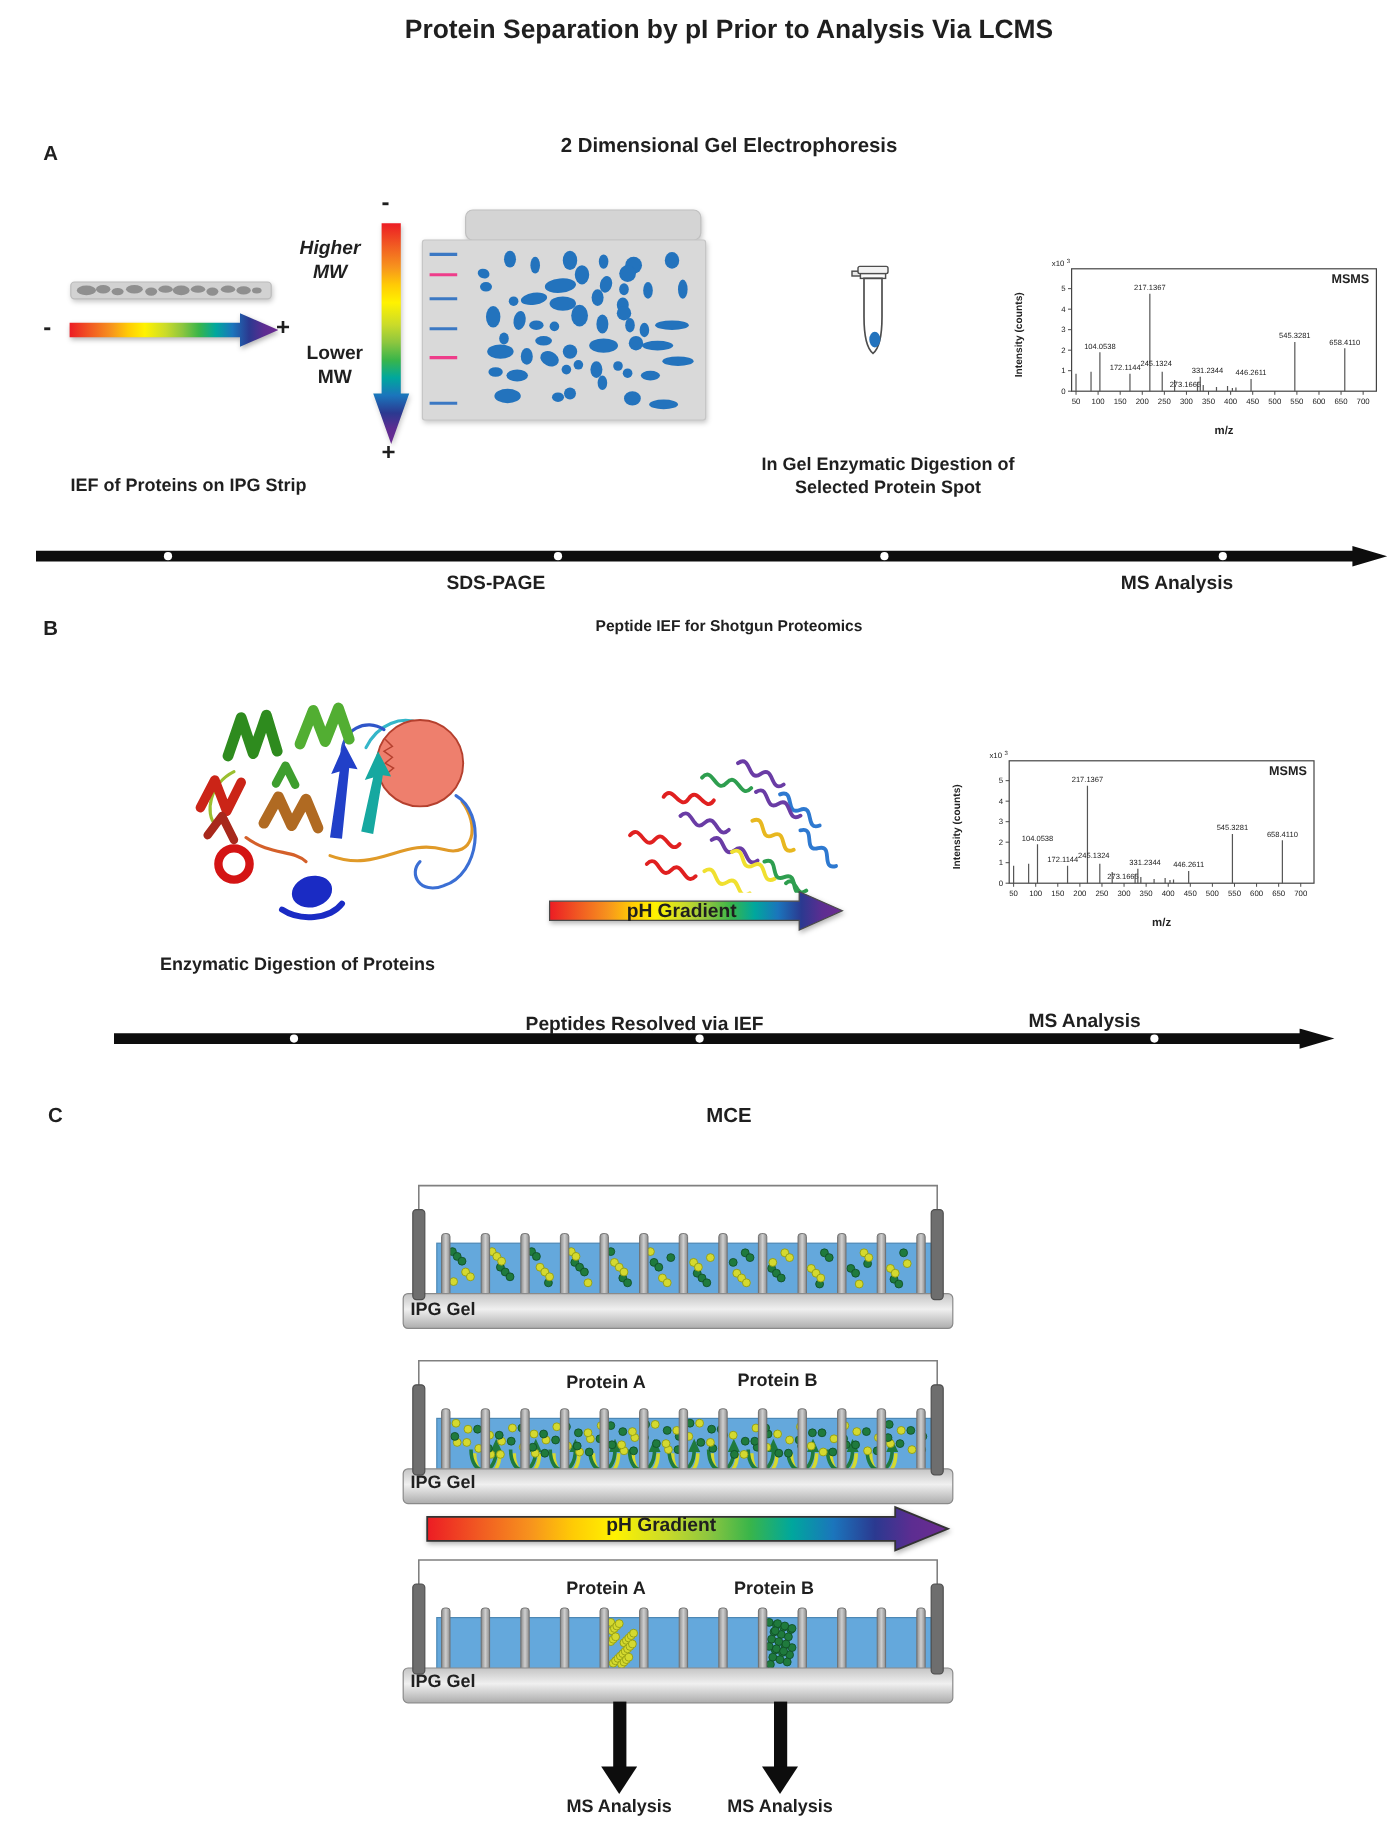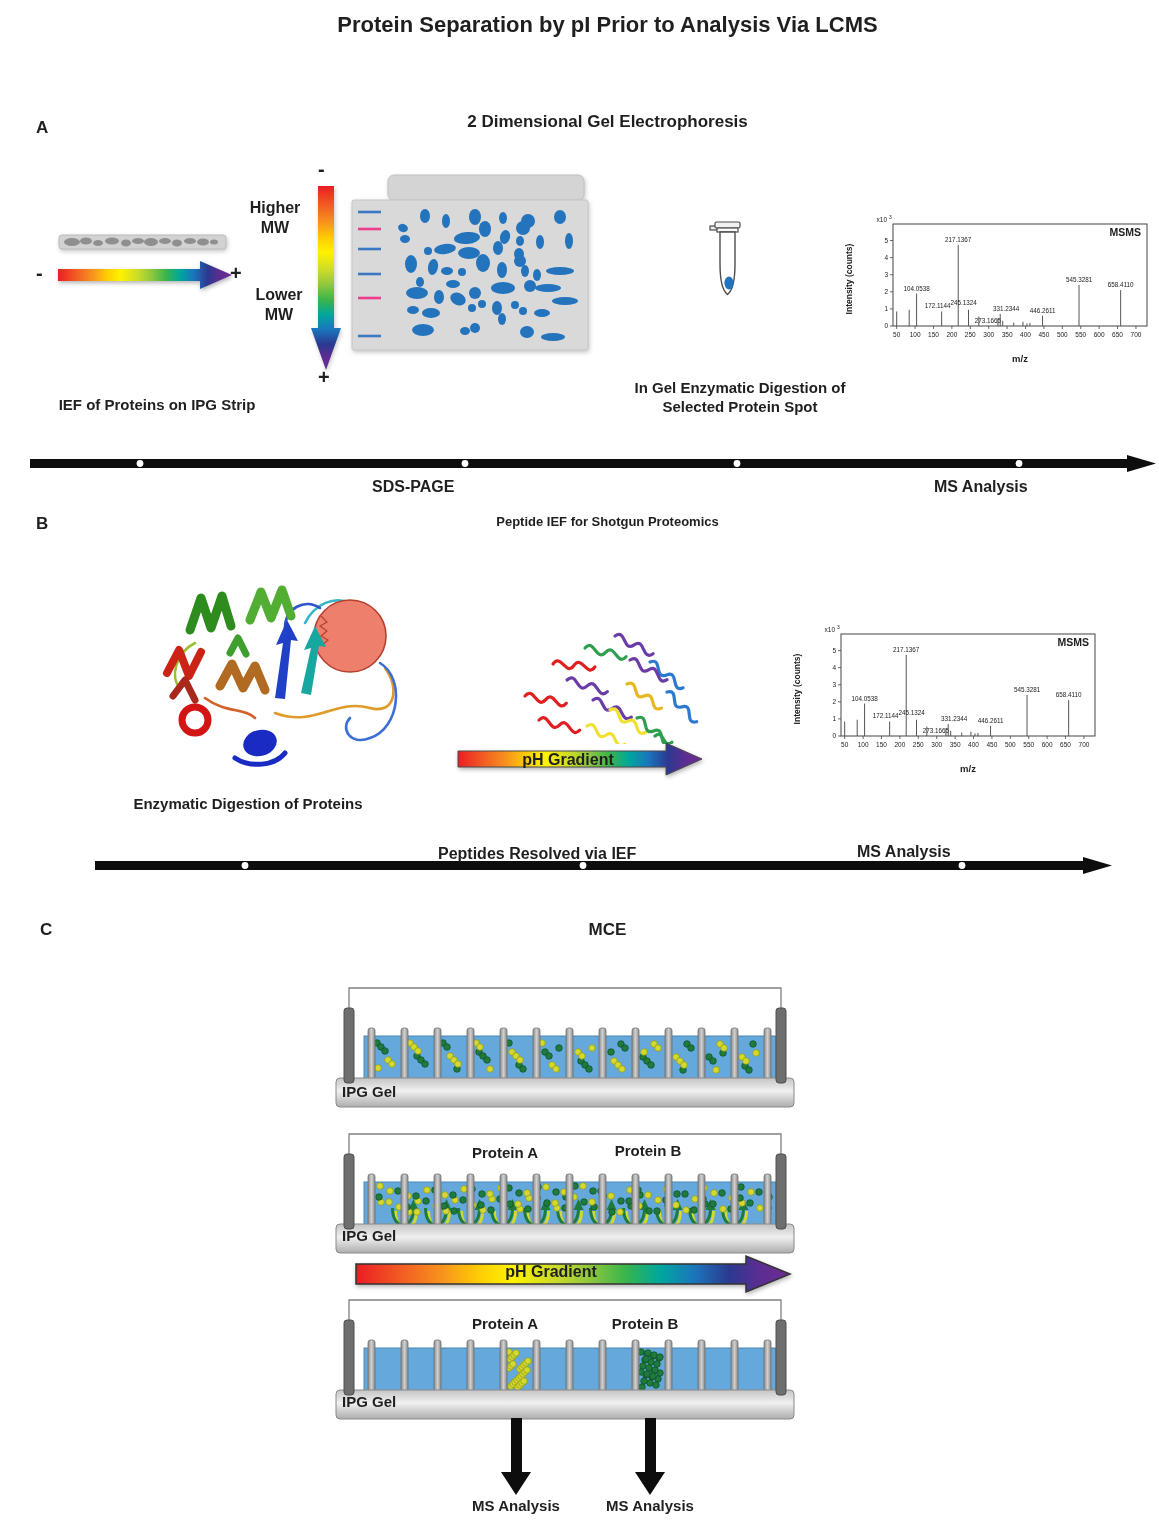--- a/index.html
+++ b/index.html
@@ -94,21 +94,21 @@
     <polygon points="6,11 148,11 148,3 180,17 148,31 148,23 6,23" fill="url(#rainbow)"></polygon>
   </svg>
   <span class="abs sign" style="left:230px;top:262px;">+</span>
   <div class="abs cap" style="left:42px;top:396px;width:230px;">IEF of Proteins on IPG Strip</div>
 
   <span class="abs sign" style="left:318px;top:158px;">-</span>
   <svg class="abs softshadow" style="left:308px;top:182px;" width="36" height="198">
     <polygon points="10,4 26,4 26,146 33,146 18,188 3,146 10,146" fill="url(#rainbowv)"></polygon>
   </svg>
   <span class="abs sign" style="left:318px;top:366px;">+</span>
-  <div class="abs cap" style="left:240px;top:198px;width:70px;font-size:16px;">Higher MW</div>
+  <div class="abs cap" style="left:240px;top:198px;width:70px;font-size:16px;font-style:italic;">Higher MW</div>
   <div class="abs cap" style="left:246px;top:285px;width:66px;font-size:16px;">Lower MW</div>
 
   <svg class="abs softshadow" style="left:350px;top:172px;" width="240" height="186">
     <rect x="38" y="3" width="196" height="25" rx="6" fill="#d4d4d4" stroke="#c0c0c0"></rect>
     <rect x="2" y="28" width="236" height="150" rx="2" fill="#d9d9d9" stroke="#c6c6c6"></rect>
     <g stroke-width="2.6">
       <line x1="8" y1="40" x2="31" y2="40" stroke="#3b78c3"></line>
       <line x1="8" y1="57" x2="31" y2="57" stroke="#ee3d8a"></line>
       <line x1="8" y1="77" x2="31" y2="77" stroke="#3b78c3"></line>
       <line x1="8" y1="102" x2="31" y2="102" stroke="#3b78c3"></line>

